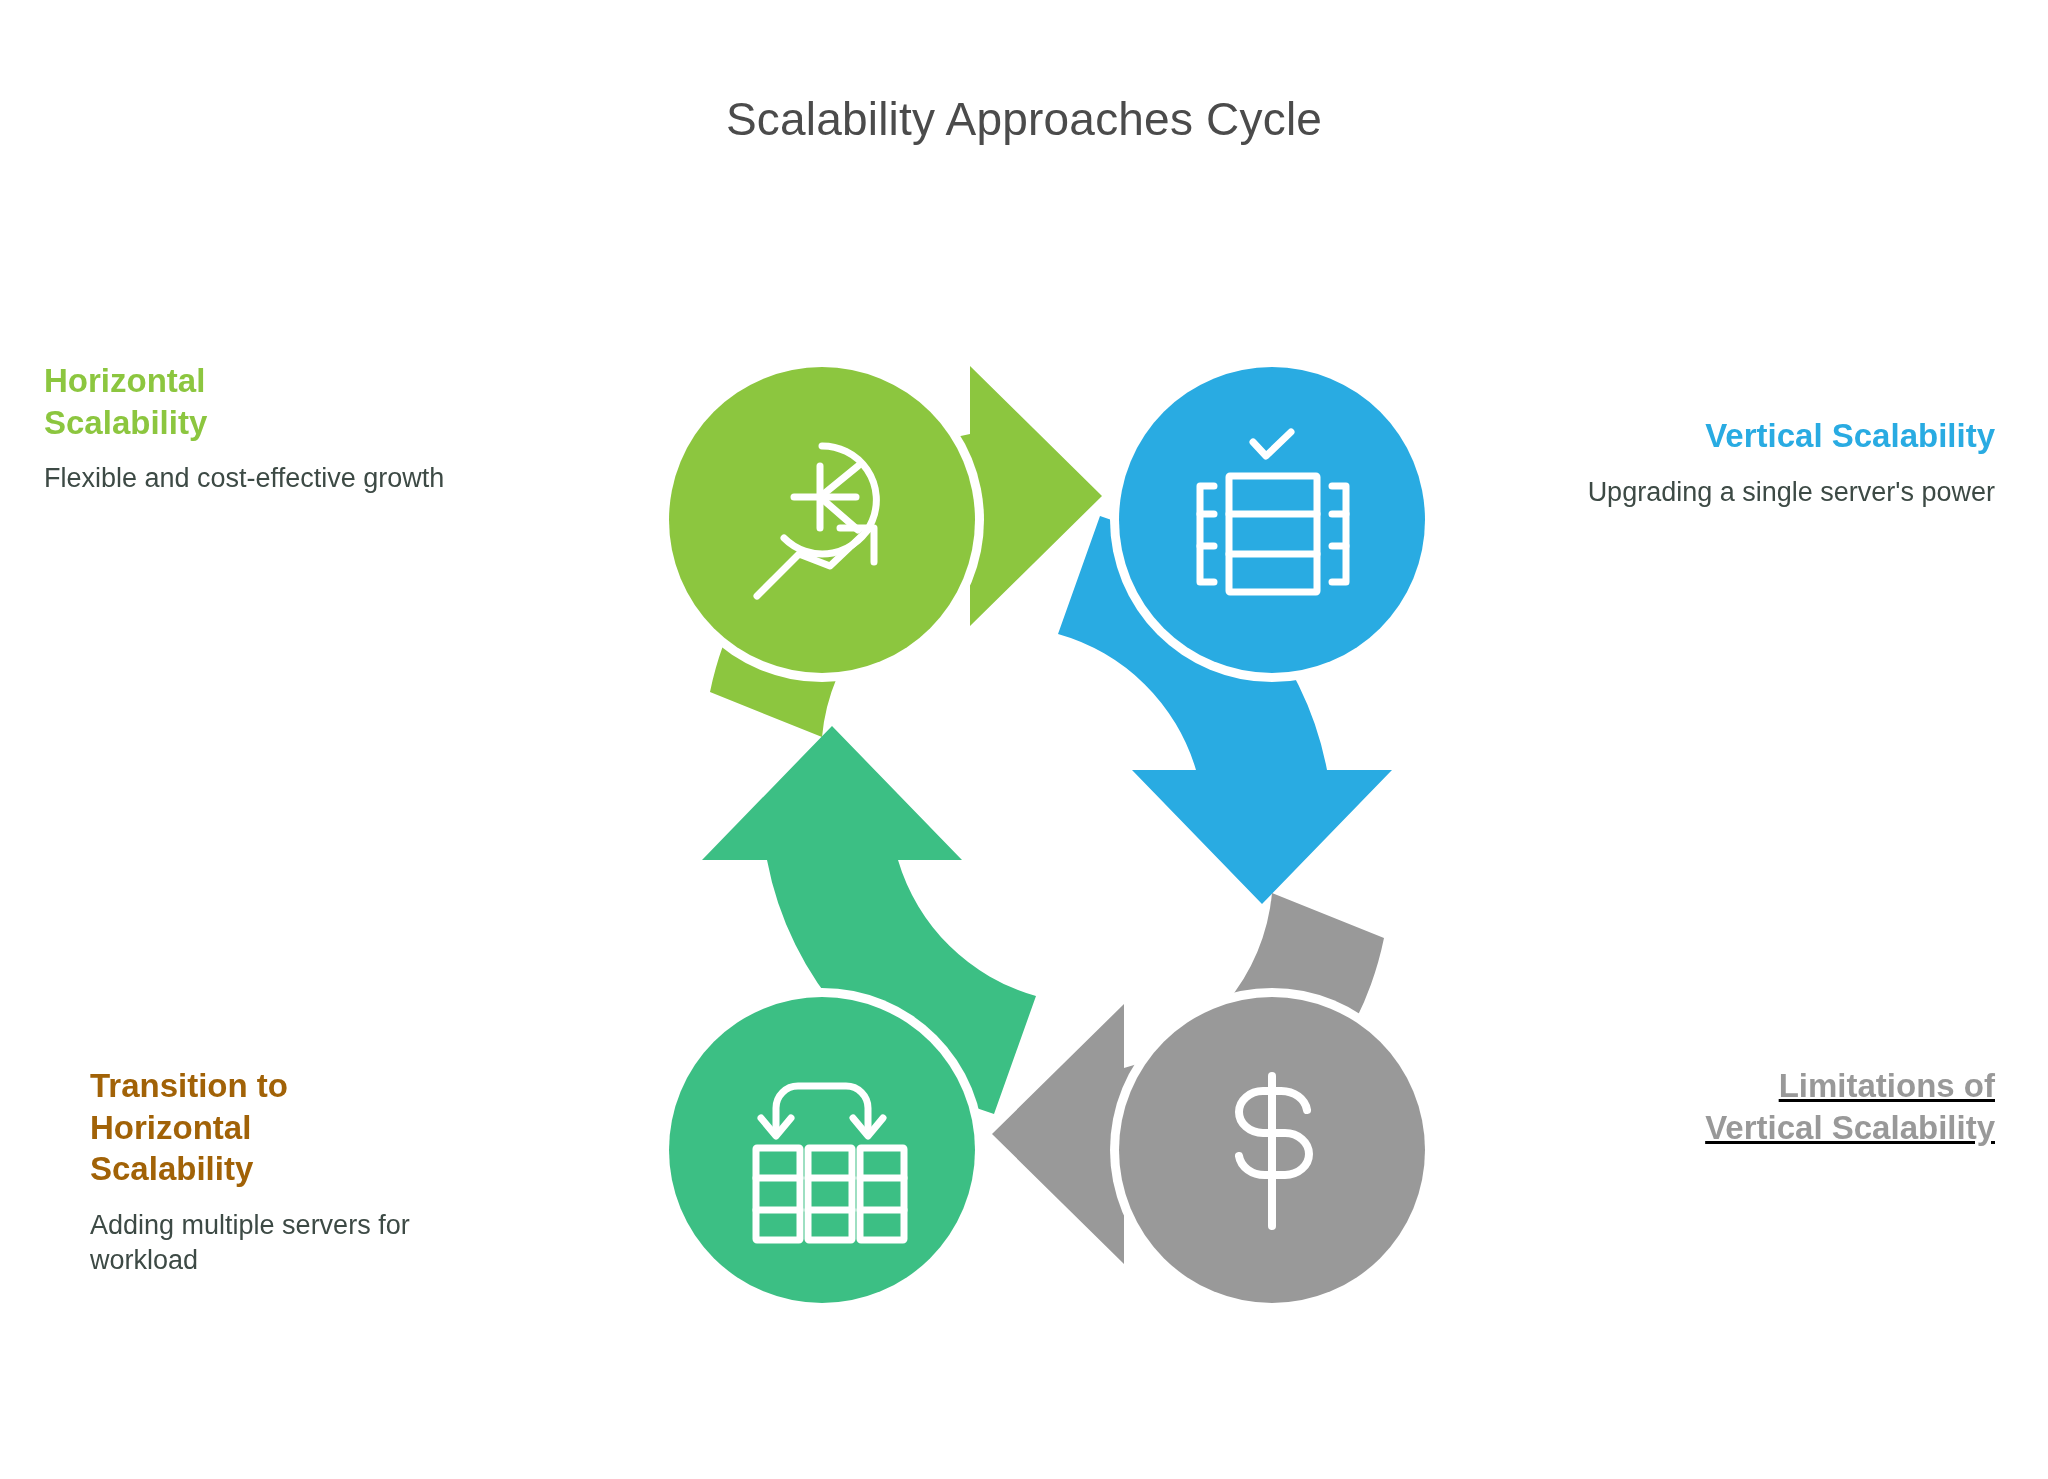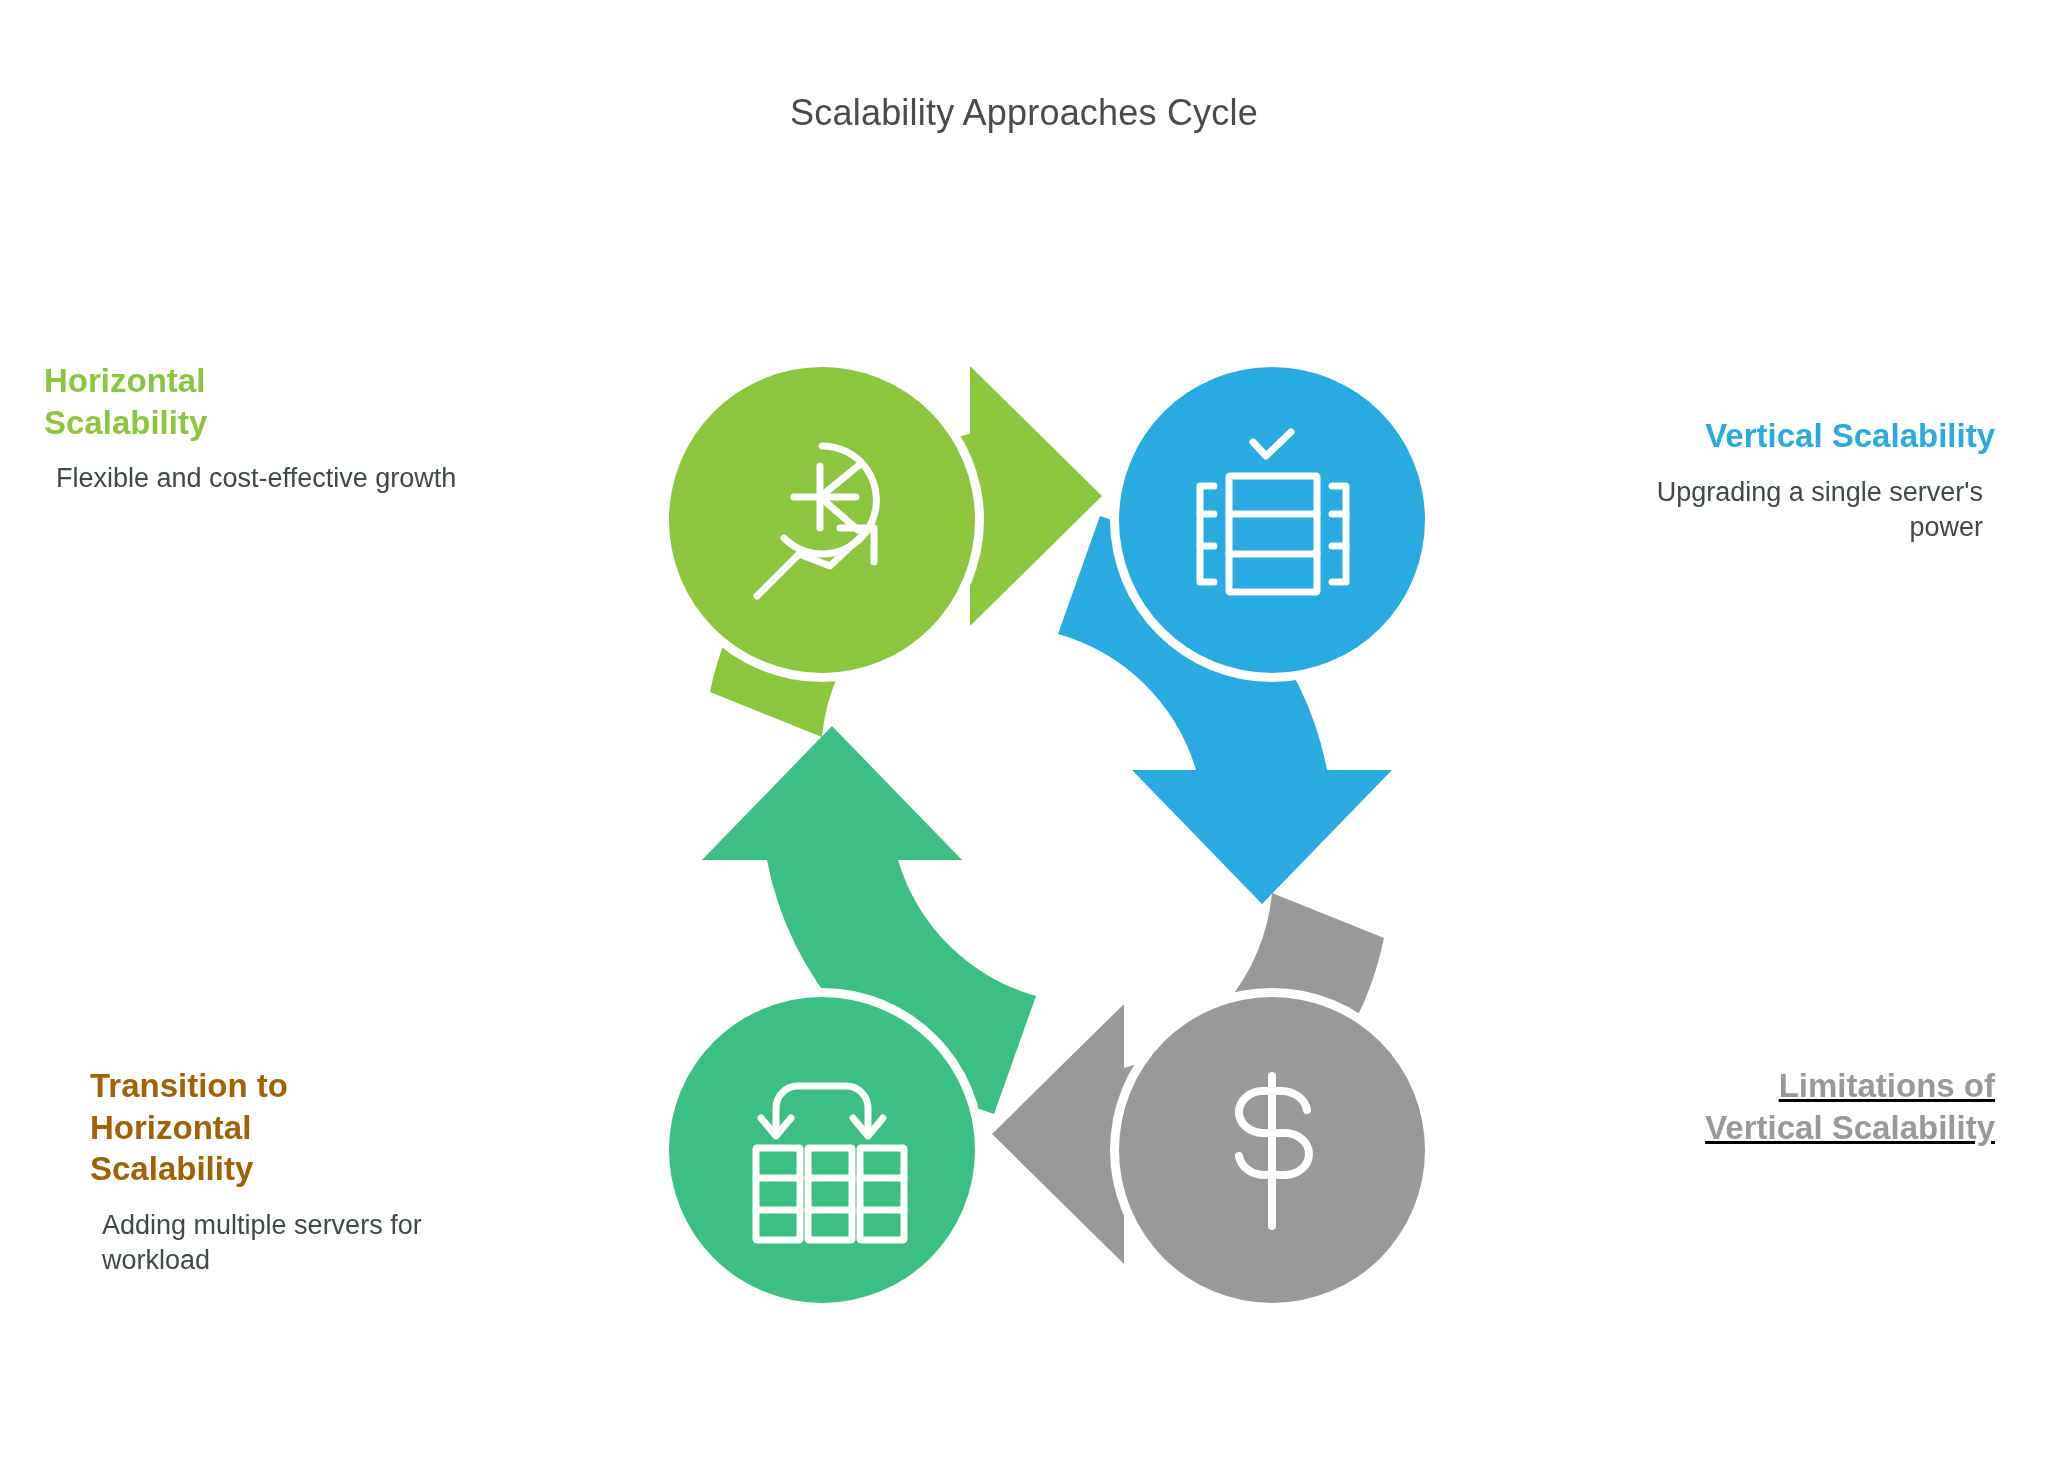--- a/index.html
+++ b/index.html
@@ -15,21 +15,21 @@
     font-family: "Liberation Sans", sans-serif;
     -webkit-font-smoothing: antialiased;
   }
 
   #page-title {
     position: absolute;
     top: 92px;
     left: 0;
     width: 2048px;
     text-align: center;
-    font-size: 36px;
+    font-size: 46px;
     font-weight: 400;
     color: #4b4b4b;
     letter-spacing: 0.2px;
   }
 
   #cycle-stage {
     position: absolute;
     left: 512px;
     top: 290px;
     width: 1070px;
@@ -45,21 +45,21 @@
     font-size: 33px;
     font-weight: bold;
     line-height: 1.26;
     margin: 0 0 18px 0;
   }
   .label-block .desc {
     font-size: 27px;
     font-weight: 400;
     line-height: 1.32;
     color: #3d4a45;
-    margin: 12px;
+    margin: 0;
   }
 
   .label-left  { }
   .label-right { text-align: right; }
 
   #label-horizontal      { left: 44px;   top: 360px; }
   #label-vertical        { left: 1565px; top: 415px; }
   #label-limitations     { left: 1565px; top: 1065px; text-decoration: underline; }
   #label-transition      { left: 90px;   top: 1065px; }
 

